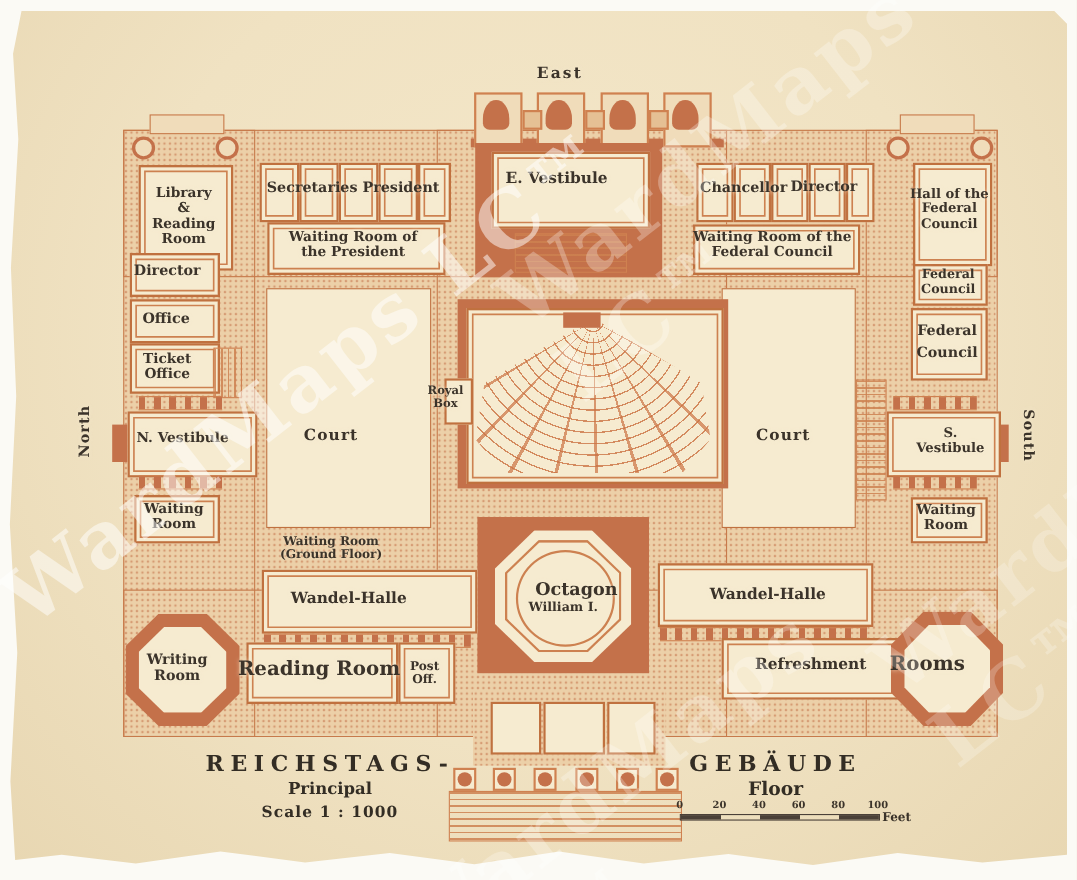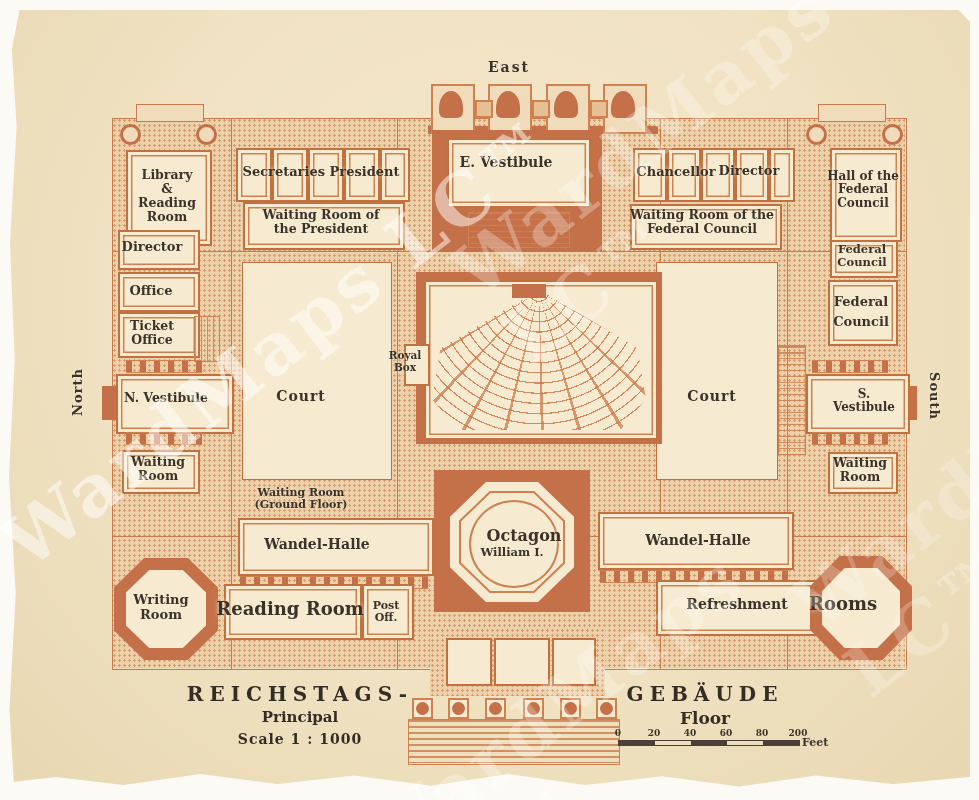--- a/index.html
+++ b/index.html
@@ -216,21 +216,21 @@
   <div class="title" style="left:595px;top:682px;width:220px;font-size:20px;letter-spacing:6px;">GEBÄUDE</div>
   <div class="title" style="left:595px;top:708px;width:220px;font-size:17px;">Floor</div>
 
   <div id="scalebar">
     <div id="sb-line"></div>
     <span class="tick" style="left:0;">0</span>
     <span class="tick" style="left:36px;">20</span>
     <span class="tick" style="left:72px;">40</span>
     <span class="tick" style="left:108px;text-align:right;">60</span>
     <span class="tick" style="left:144px;">80</span>
-    <span class="tick" style="left:180px;">200</span>
+    <span class="tick" style="left:180px;">100</span>
     <span id="feet">Feet</span>
   </div>
 
   <div class="wm" style="left:-60px;top:300px;">WardMaps LC™</div>
   <div class="wm" style="left:430px;top:60px;opacity:.55;">WardMaps LC™</div>
   <div class="wm" style="left:330px;top:600px;opacity:.5;">WardMaps LC™</div>
   <div class="wm" style="left:780px;top:420px;opacity:.45;">WardMaps LC™</div>
 </div>
 
 </body></html>

